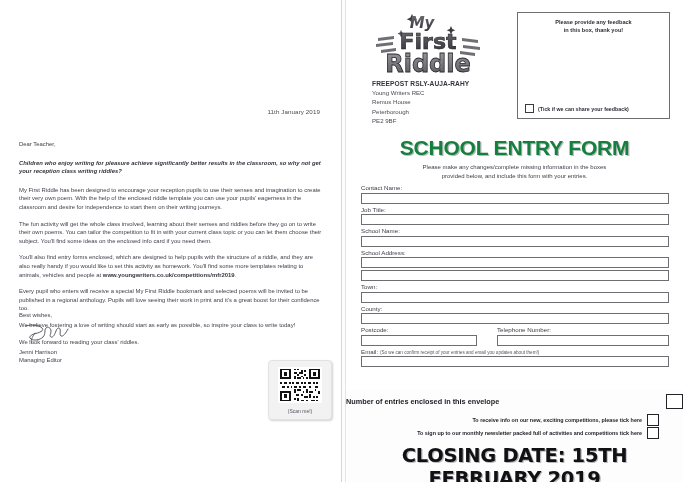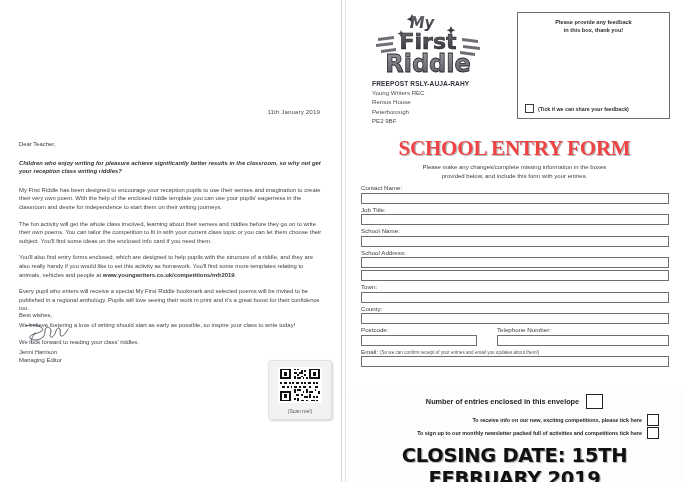--- a/index.html
+++ b/index.html
@@ -74,23 +74,23 @@
   }
   .feedback-foot{
     position:absolute;left:7px;bottom:5px;display:flex;align-items:center;gap:4px;
   }
   .tickbox{width:7px;height:7px;border:1px solid #3a3a42;background:#fff;display:inline-block;}
   .feedback-foot span.lbl{font-size:5.3px;font-weight:bold;color:#2e2e36;}
 
   
   .form-title{
     position:absolute;left:0;right:0;top:136px;text-align:center;
-    font-family:Liberation Serif, serif;
+    font-family:Liberation Sans, sans-serif;
     font-size:21px;font-weight:bold;letter-spacing:-0.2px;
-    color:#ef4444;
+    color:#15803d;
     text-shadow:1.2px 1.2px 0 #b9b9bd;
   }
   .form-sub{
     position:absolute;left:36px;right:36px;top:163px;text-align:center;
     font-size:6px;line-height:8.6px;color:#3d3d47;
   }
 
   
   .fields{position:absolute;left:15px;top:184px;width:308px;}
   .fld{margin-bottom:2px;}
@@ -100,21 +100,21 @@
     height:11px;border:1px solid #6d6d72;background:#fff;box-sizing:border-box;
   }
   .box.stacked{margin-top:2px;}
   .row2{display:flex;gap:20px;}
   .row2 .col-a{width:116px;}
   .row2 .col-b{flex:1;}
 
   
   .entries-row{
     position:absolute;left:0;right:0;top:394px;
-    display:flex;justify-content:center;align-items:center;gap:7px;
+    display:flex;justify-content:space-between;align-items:center;gap:7px;
   }
   .entries-row .lbl{font-size:7.3px;font-weight:bold;color:#1d1d24;}
   .entries-box{width:15px;height:13px;border:1.3px solid #222228;background:#fff;}
 
   .optin{
     position:absolute;right:24px;
     display:flex;align-items:center;justify-content:flex-end;gap:5px;
   }
   .optin.one{top:414px;}
   .optin.two{top:427px;}

